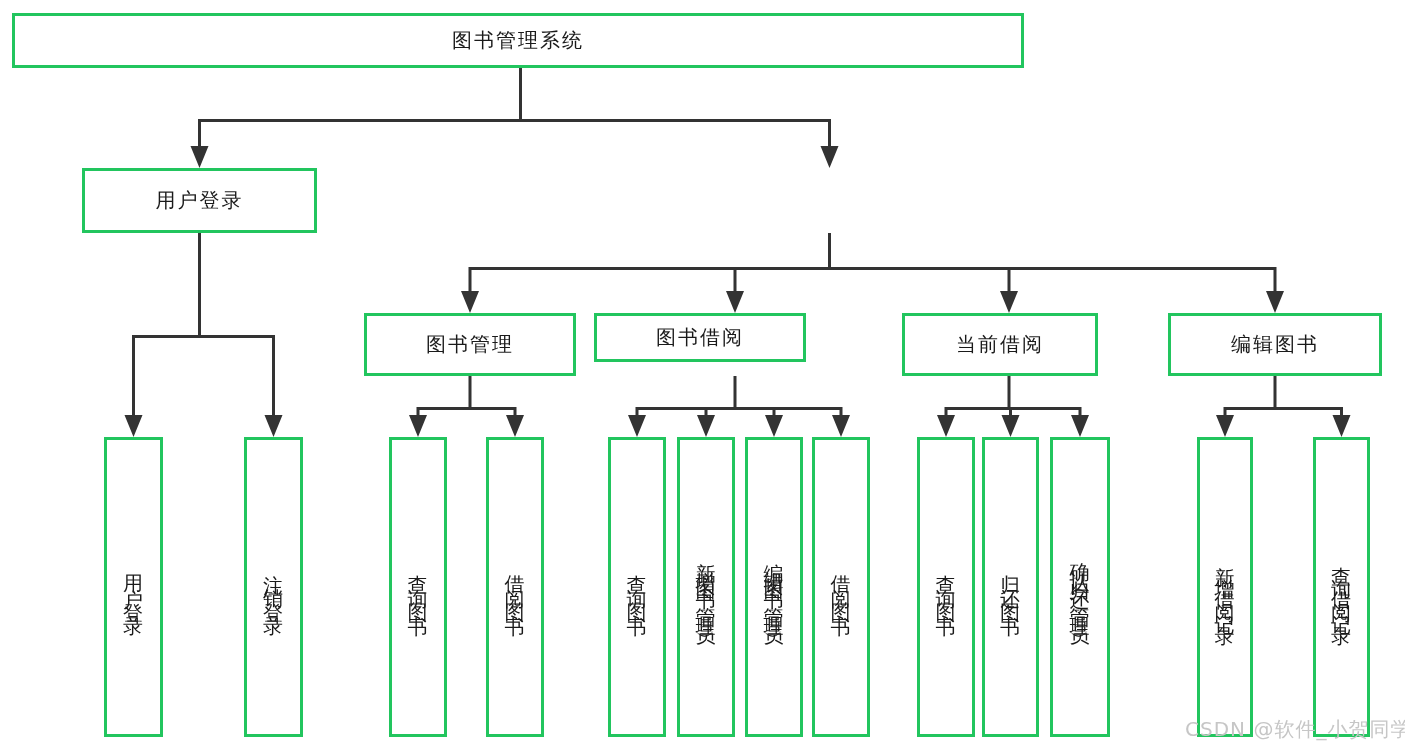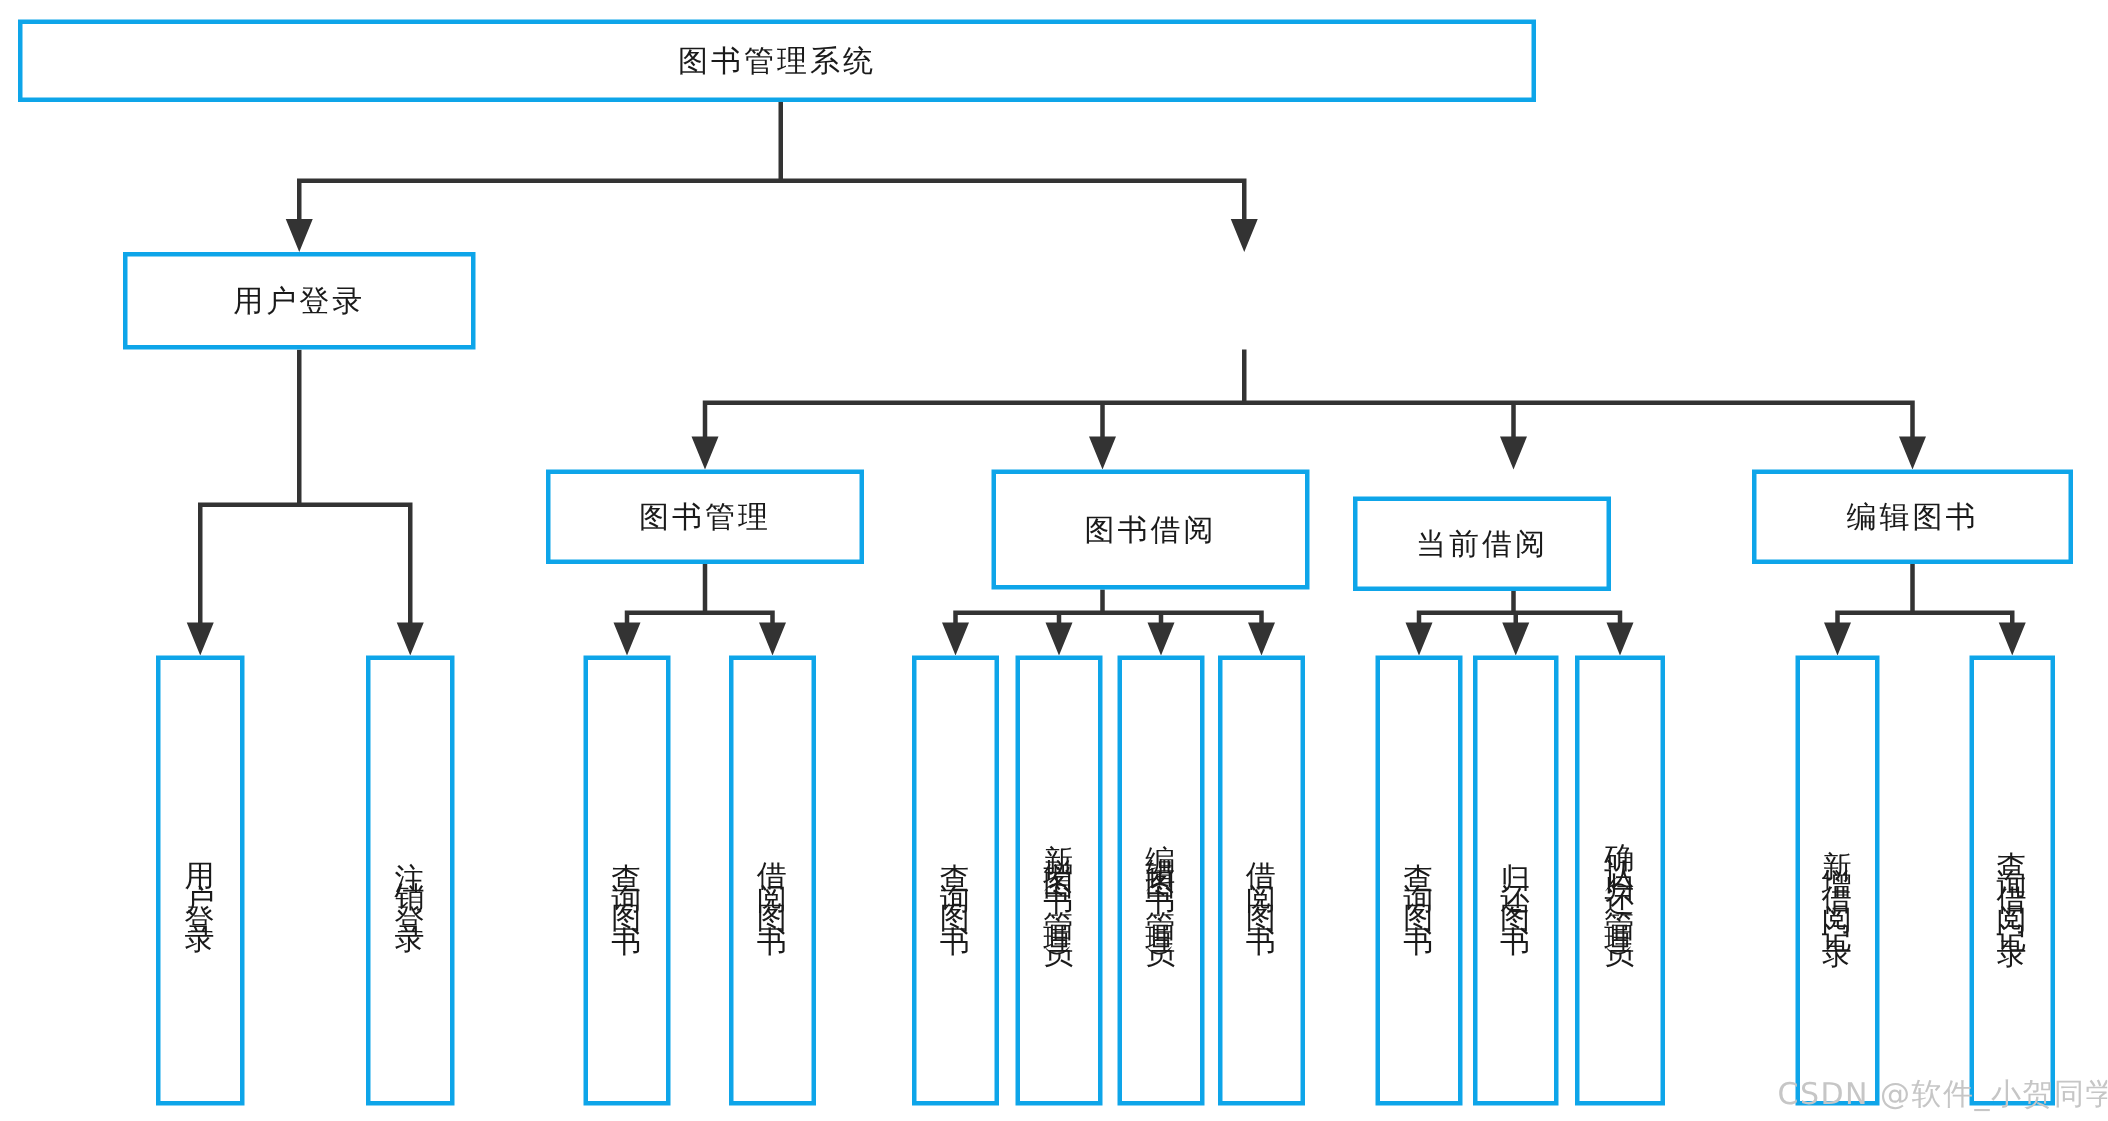--- a/index.html
+++ b/index.html
@@ -22,21 +22,21 @@
     stroke: #333333;
     stroke-width: 3;
   }
   svg.connectors path.arrows {
     fill: #333333;
     stroke: none;
   }
   .box {
     position: absolute;
     box-sizing: border-box;
-    border: 3px solid #0ea5e9;
+    border: 3px solid #22c55e;
     background: #ffffff;
     display: flex;
     align-items: center;
     justify-content: center;
     font-size: 20px;
     letter-spacing: 2px;
     color: #1a1a1a;
   }
   .leaf {
     top: 437px;
@@ -128,24 +128,24 @@
     <span>图书管理系统</span>
   </div>
 
   <div class="box" style="left:82px;top:168px;width:235px;height:65px">
     <span>用户登录</span>
   </div>
 
   <div class="box" style="left:364px;top:313px;width:212px;height:63px">
     <span>图书管理</span>
   </div>
-  <div class="box" style="left:661px;top:313px;width:212px;height:80px">
+  <div class="box" style="left:594px;top:313px;width:212px;height:49px">
     <span>图书借阅</span>
   </div>
-  <div class="box" style="left:902px;top:331px;width:172px;height:63px">
+  <div class="box" style="left:902px;top:313px;width:196px;height:63px">
     <span>当前借阅</span>
   </div>
   <div class="box" style="left:1168px;top:313px;width:214px;height:63px">
     <span>编辑图书</span>
   </div>
 
   <div class="box leaf" style="left:104px;width:59px">
     <span class="vtext">用户登录</span>
   </div>
   <div class="box leaf" style="left:244px;width:59px">

